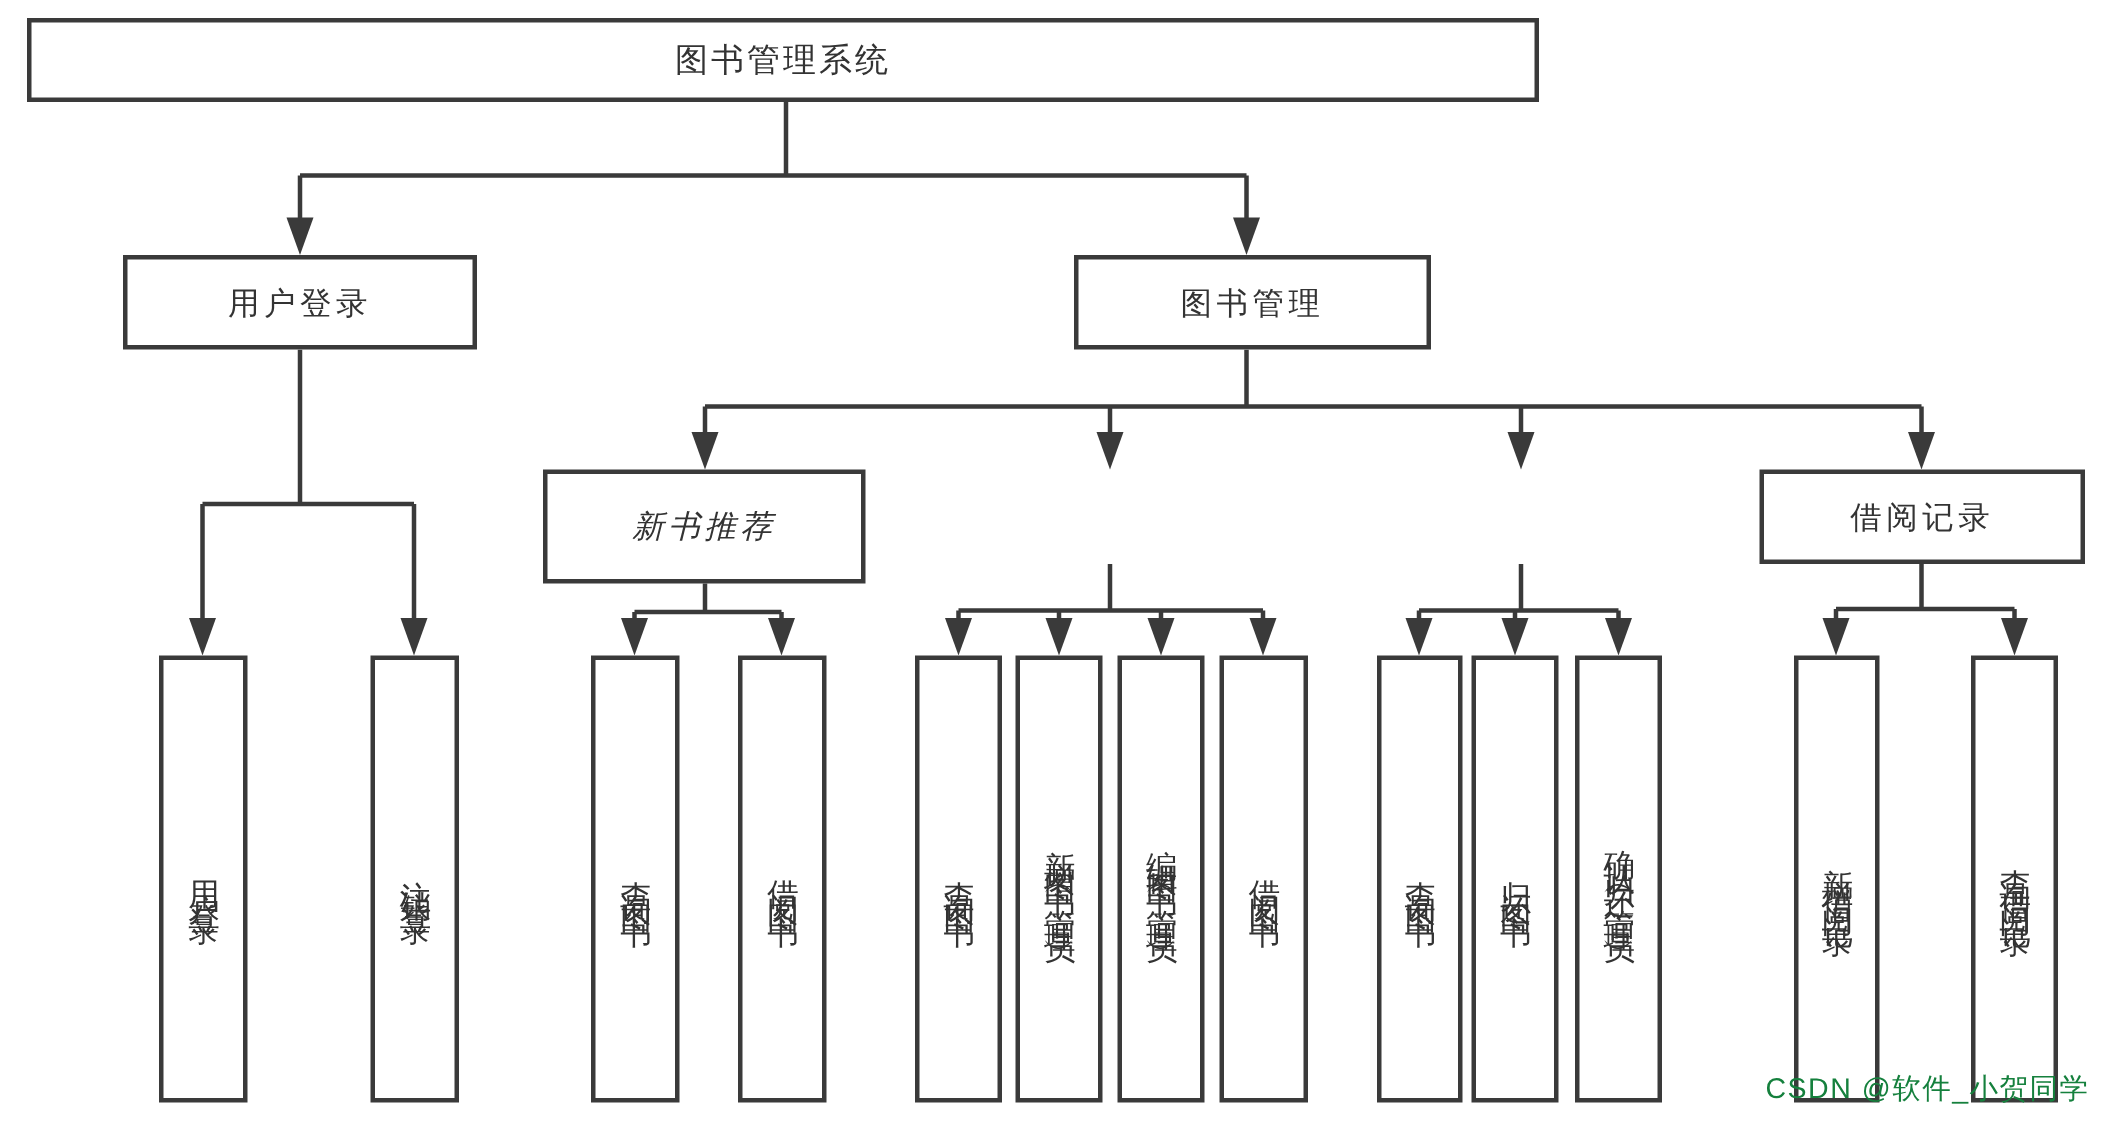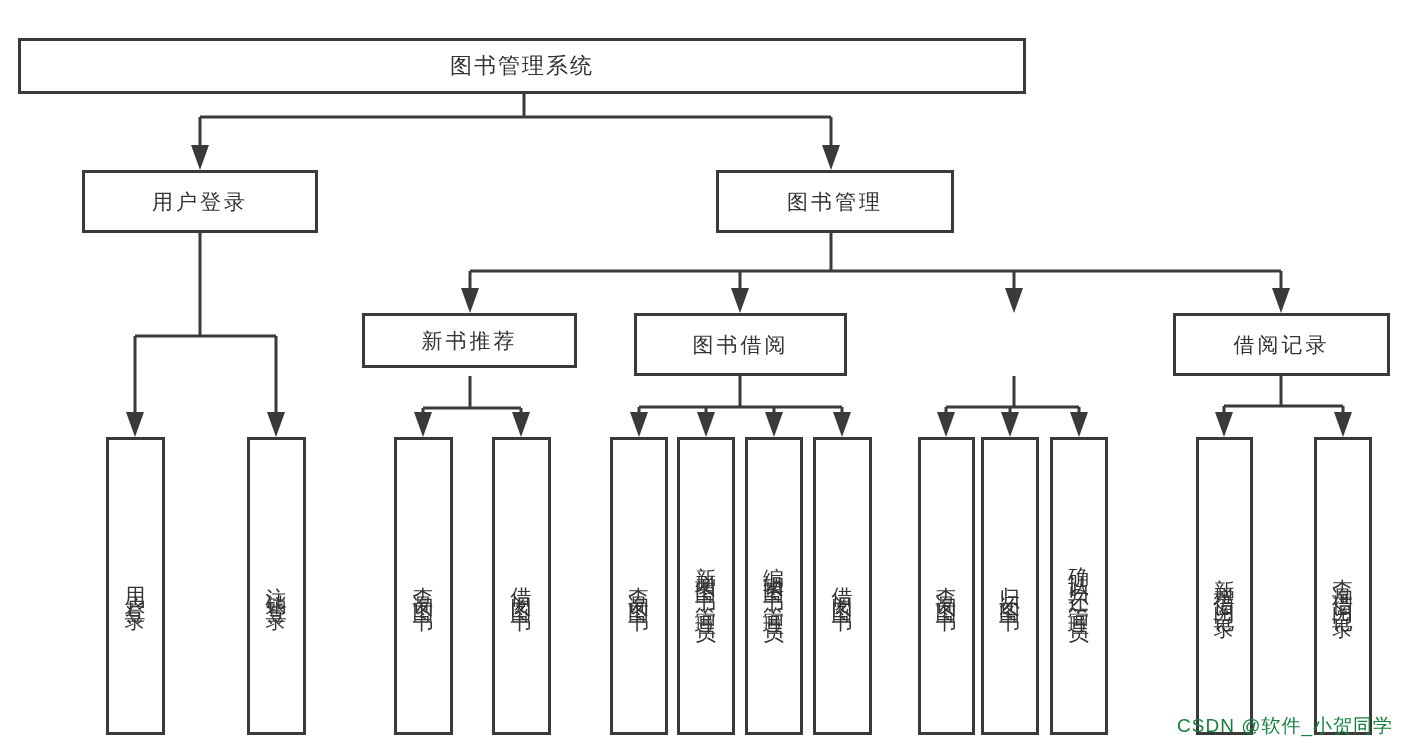--- a/index.html
+++ b/index.html
@@ -105,27 +105,26 @@
       <polygon points="765,412 783,412 774,437"></polygon>
       <polygon points="833,412 851,412 842,437"></polygon>
       <polygon points="937,412 955,412 946,437"></polygon>
       <polygon points="1001,412 1019,412 1010,437"></polygon>
       <polygon points="1070,412 1088,412 1079,437"></polygon>
       <polygon points="1215,412 1233,412 1224,437"></polygon>
       <polygon points="1334,412 1352,412 1343,437"></polygon>
     </g>
   </svg>
 
-  <div class="node root" style="left:18px; top:12px; width:1008px; height:56px;margin-top:26px;">图书管理系统</div>
+  <div class="node root" style="left:18px; top:12px; width:1008px; height:56px;">图书管理系统</div>
 
   <div class="node" style="left:82px; top:170px; width:236px; height:63px;">用户登录</div>
   <div class="node" style="left:716px; top:170px; width:238px; height:63px;">图书管理</div>
 
-  <div class="node" style="left:362px; top:313px; width:215px; height:55px;">新书推荐</div>
-  <div class="node" style="left:634px; top:313px; width:213px; height:63px;">图书借阅</div>
+  <div class="node" style="left:362px; top:313px; width:215px; height:76px;font-style:italic;">新书推荐</div>
   <div class="node" style="left:1173px; top:313px; width:217px; height:63px;">借阅记录</div>
 
   <div class="leaf" style="left:106px; width:59px;">用户登录</div>
   <div class="leaf" style="left:247px; width:59px;">注销登录</div>
 
   <div class="leaf" style="left:394px; width:59px;">查询图书</div>
   <div class="leaf" style="left:492px; width:59px;">借阅图书</div>
 
   <div class="leaf" style="left:610px; width:58px;">查询图书</div>
   <div class="leaf" style="left:677px; width:58px;">新增图书（管理员）</div>

